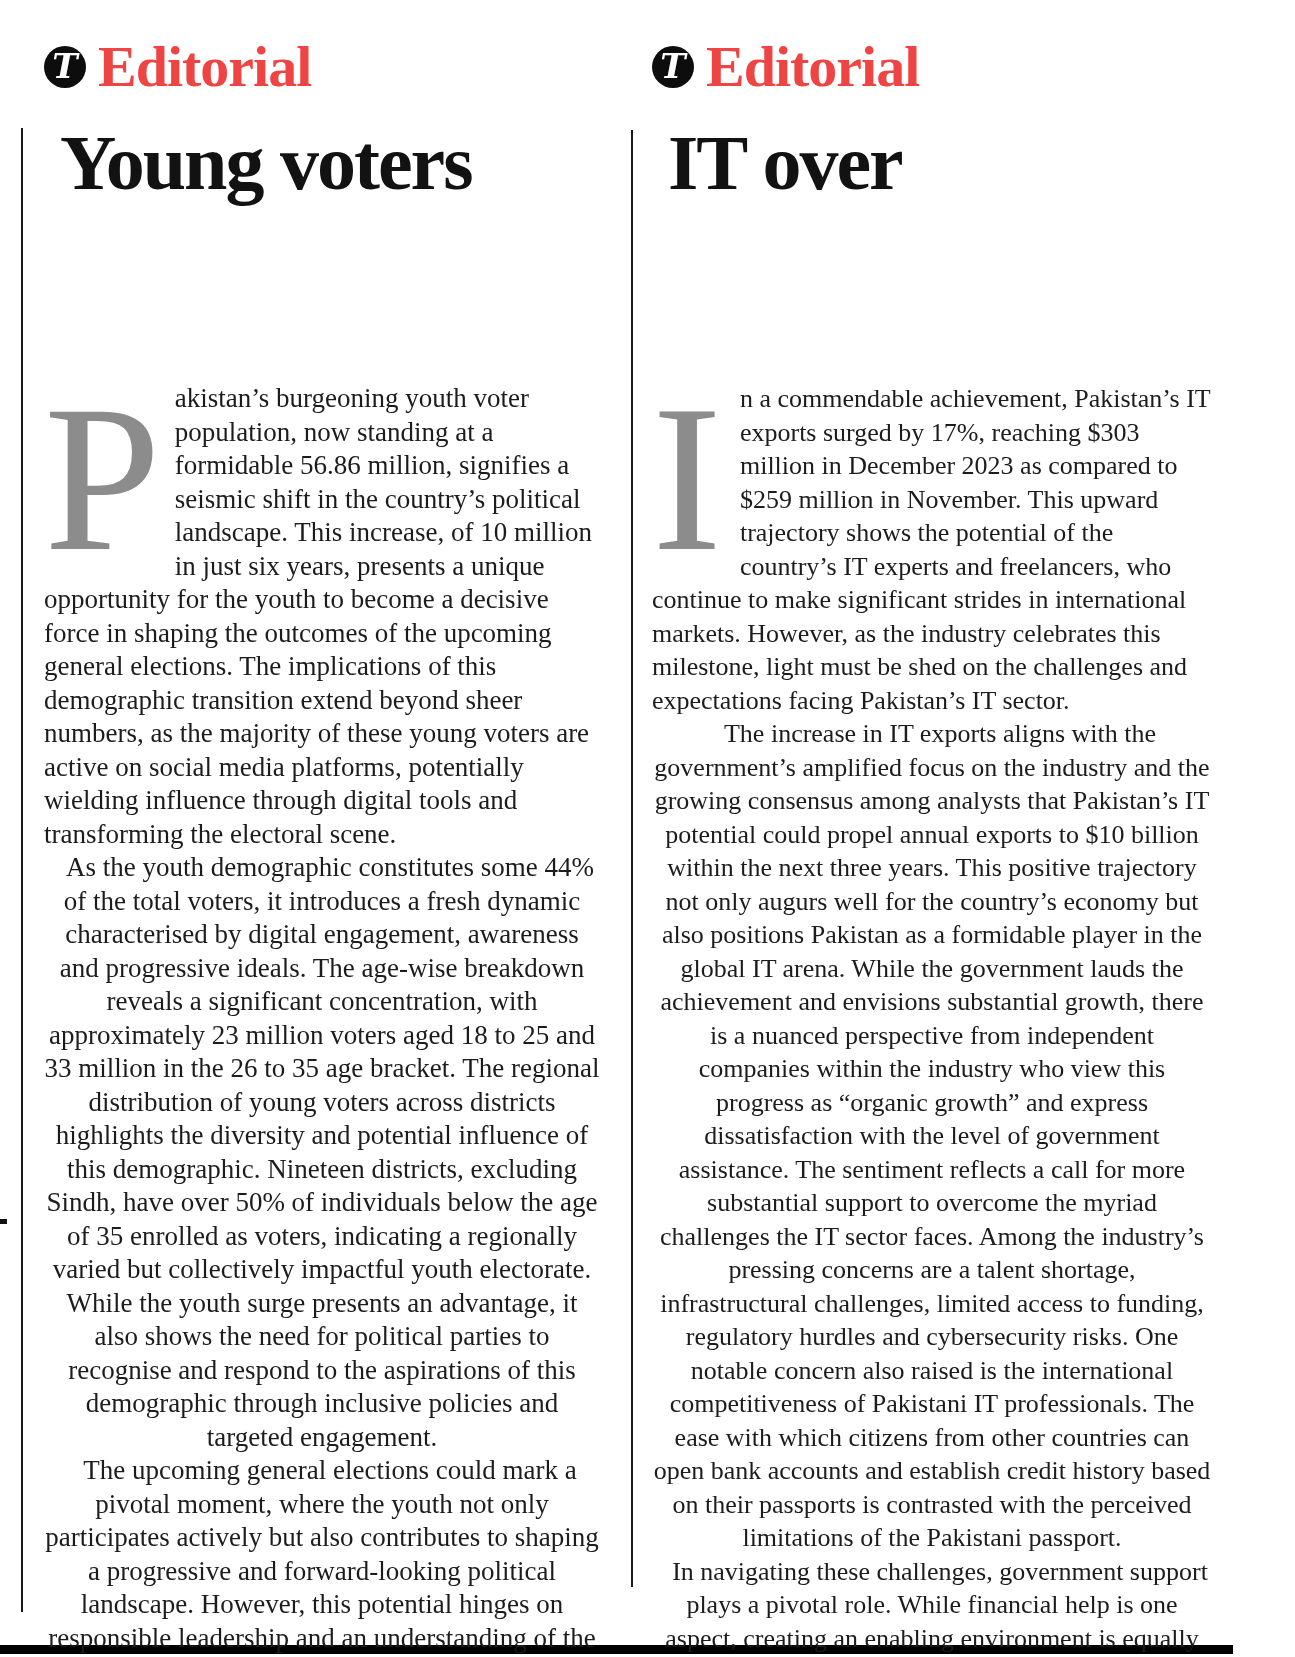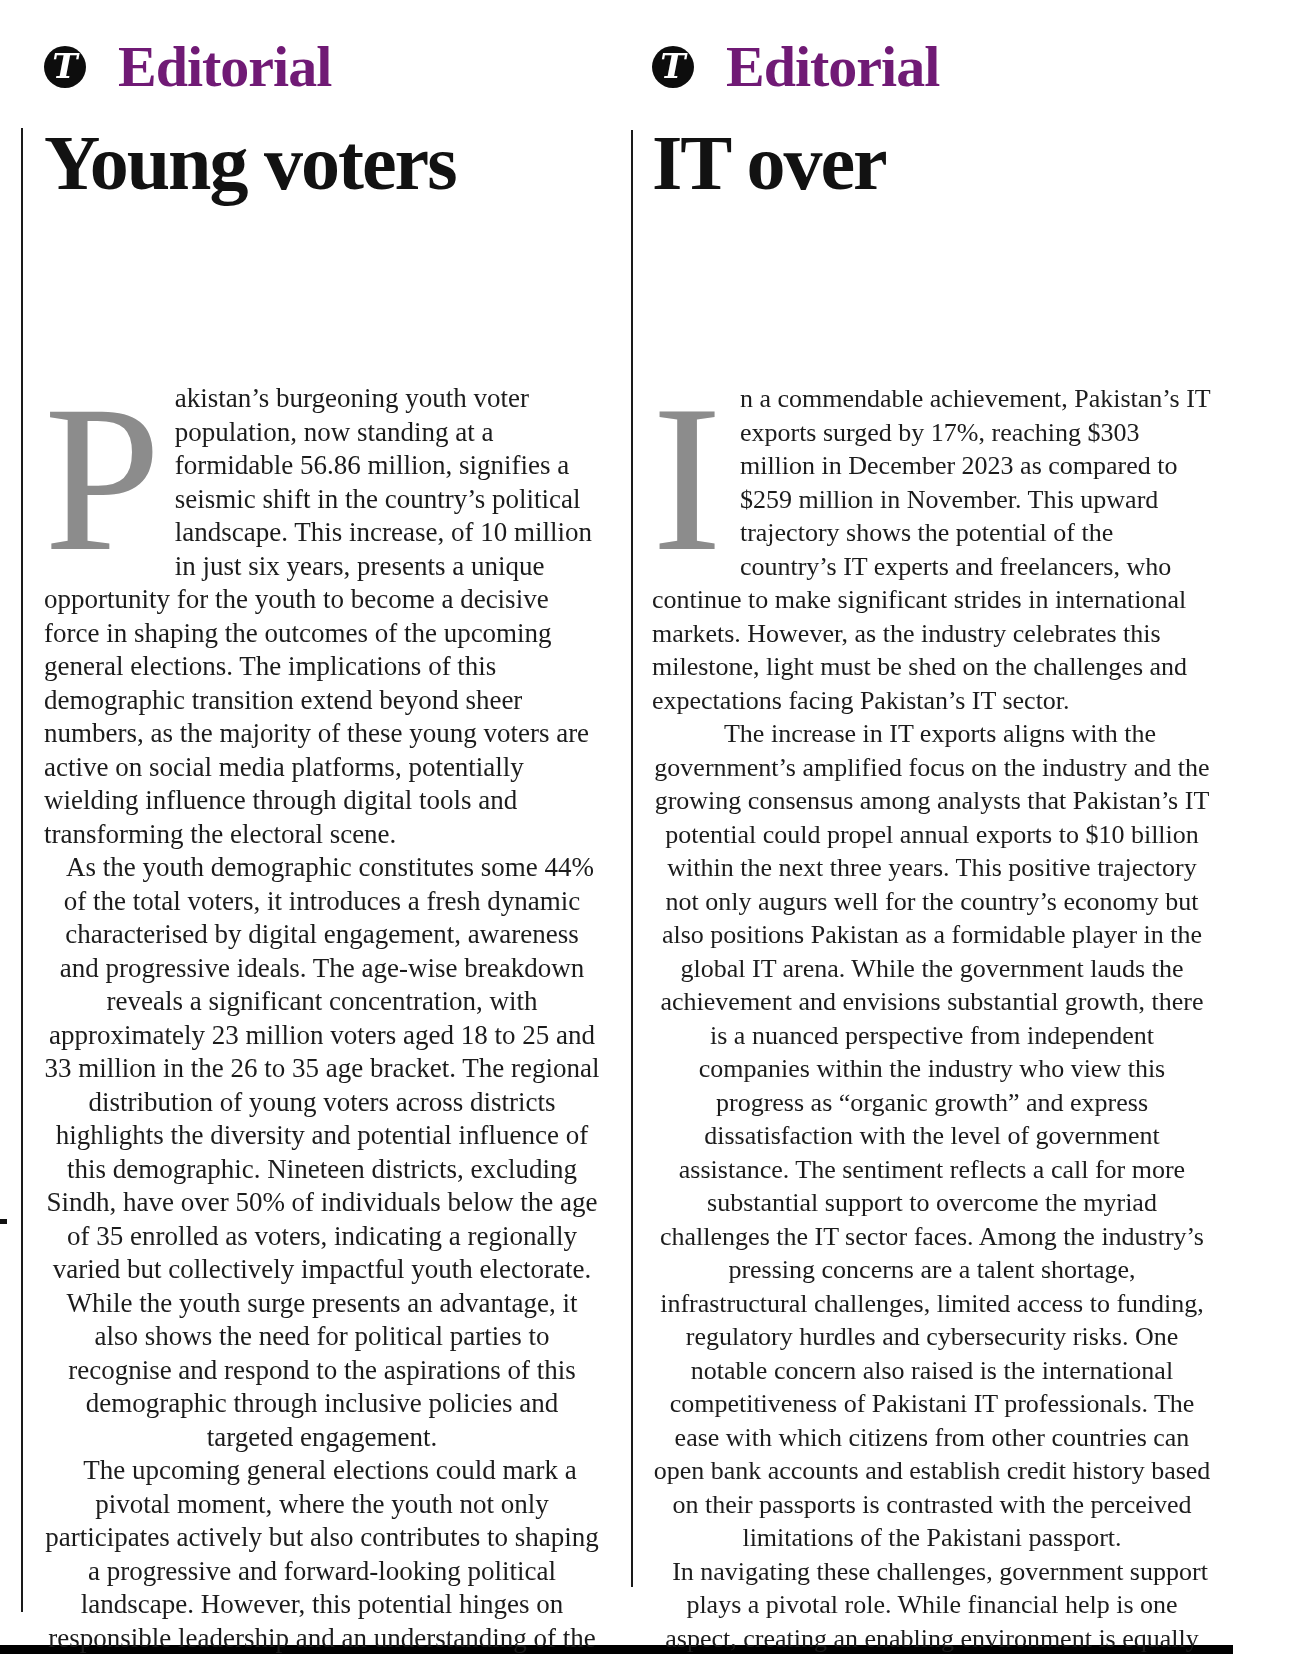--- a/index.html
+++ b/index.html
@@ -32,28 +32,27 @@
   }
   .t-glyph {
     font-family:"DejaVu Serif", serif;
     font-style:italic; font-weight:bold;
     font-size:34px; line-height:1;
     transform:translateY(-1px);
   }
   .ed-label {
     font-size:58px; line-height:1;
     font-weight:600;
-    color:#701a75;
+    color:#ef4444;
     letter-spacing:-1px;
-    margin-left:20px;
   }
 
   
   .headline {
-    margin:28px 0 0 0;
+    margin:28px 0 0 16px;
     font-size:78px; line-height:82px;
     font-weight:700;
     color:#121212;
     letter-spacing:-2px;
   }
 
   
   .article { margin-top:178px; }
   .para {
     margin:0;

